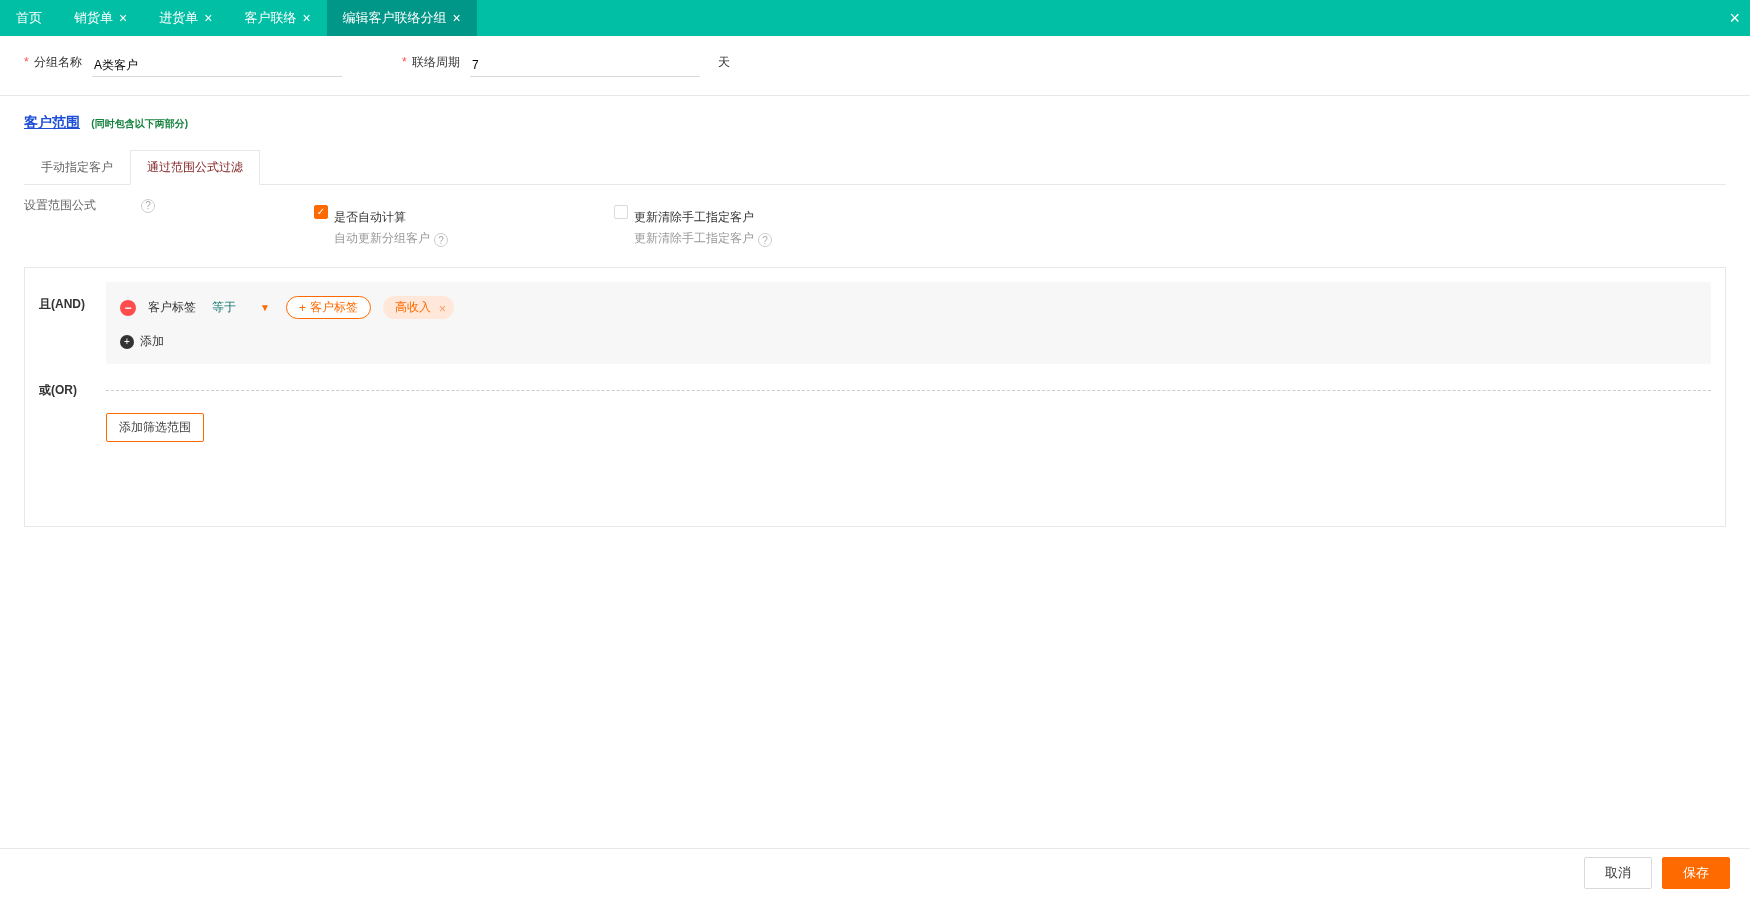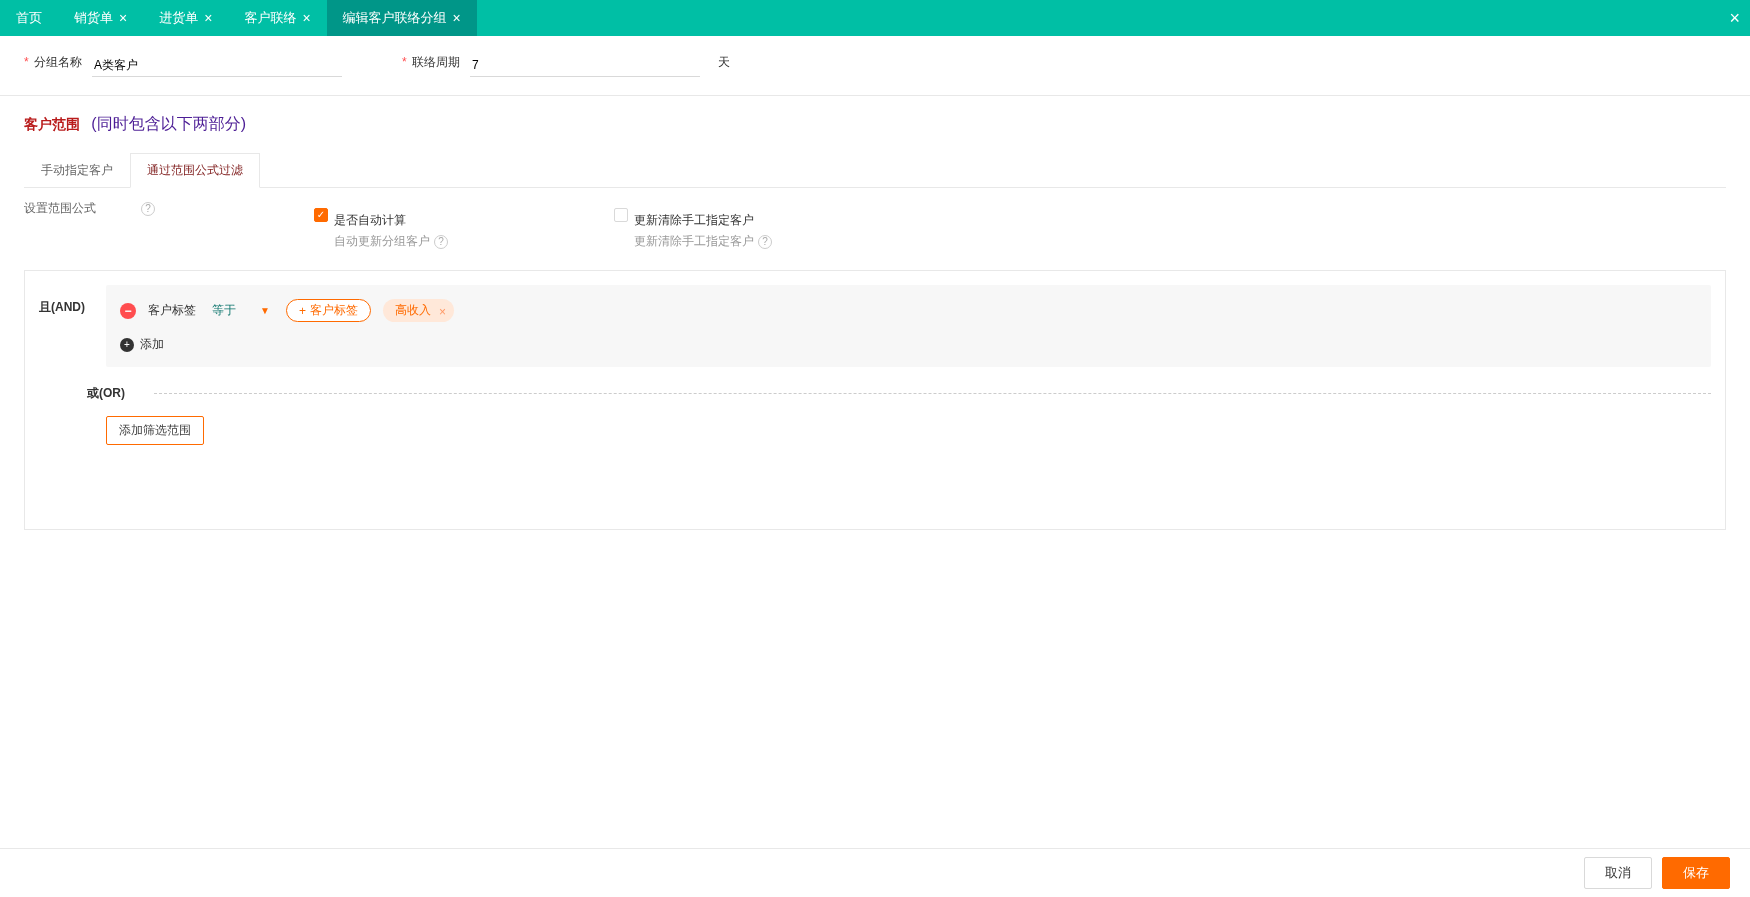--- a/index.html
+++ b/index.html
@@ -96,27 +96,29 @@
       margin-left: 8px;
     }
 
     
     .content-section {
       padding: 18px 24px;
     }
     .section-title {
       font-size: 14px;
       font-weight: bold;
-      color: #b91c1c;
+      color: #1d4ed8;
       display: inline-block;
       margin-right: 8px;
+      text-decoration: underline;
     }
     .section-subtitle {
-      font-size: 16px;
-      color: #4c1d95;
+      font-size: 10px;
+      color: #15803d;
+      font-weight: bold;
     }
 
     
     .sub-tabs {
       margin-top: 18px;
       border-bottom: 1px solid #e8e8e8;
       display: flex;
     }
     .sub-tab {
       padding: 8px 16px;
@@ -189,21 +191,21 @@
     .checkbox-label {
       font-size: 12px;
       color: #333;
       margin-top: 12px;
     }
     .checkbox-desc {
       font-size: 12px;
       color: #999;
       margin-left: 20px;
       display: flex;
-      align-items: center;
+      align-items: flex-end;
       gap: 4px;
     }
 
     
     .filter-box {
       border: 1px solid #e8e8e8;
       padding: 14px 14px 60px 14px;
       margin-top: 8px;
       position: relative;
       min-height: 260px;
@@ -492,21 +494,21 @@
             </span>
           </div>
           <div class="add-condition">
             <span class="add-icon">+</span>
             <span>添加</span>
           </div>
         </div>
       </div>
 
       <div class="or-row">
-        <div class="logic-label" style="padding-top:0;margin-left:48px;">或(OR)</div>
+        <div class="logic-label" style="padding-top:0;">或(OR)</div>
         <div class="or-line"></div>
       </div>
 
       <button class="add-filter-btn">添加筛选范围</button>
     </div>
   </div>
 
 </div>
 
 <div class="footer">

